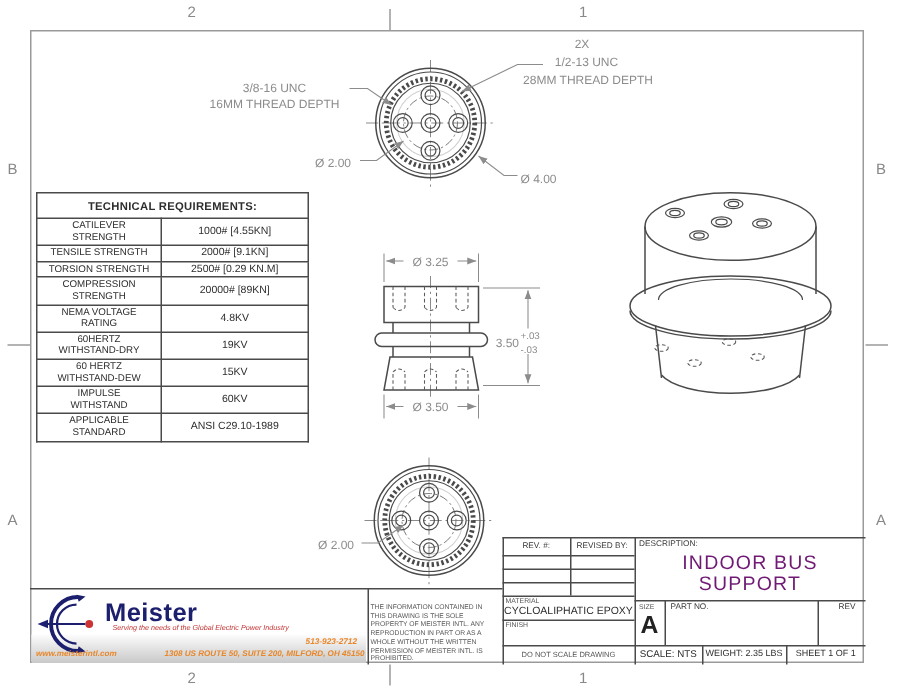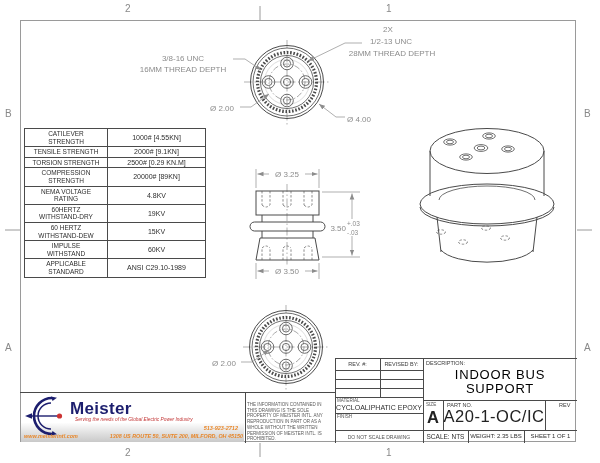--- a/index.html
+++ b/index.html
@@ -27,21 +27,21 @@
   .ttable th { font-size:7.5px; height:14px; letter-spacing:0.2px; }
   .ttable td.lbl { width:80px; font-size:6.5px; line-height:7.6px; white-space:pre-line; }
   .ttable td.val { width:95px; font-size:7px; }
 
   .hl { position:absolute; background:#4a4a4a; height:1px; }
   .vl { position:absolute; background:#4a4a4a; width:1px; }
   .tbx { position:absolute; color:#2e2e2e; }
   .micro { font-size:4.6px; color:#555; }
   .lbl6 { font-size:5.5px; color:#3a3a3a; }
   .ctr { text-align:center; }
-  .desc-val { font-size:13px; letter-spacing:0.8px; line-height:14px; white-space:pre-line; color:#000000; }
+  .desc-val { font-size:13px; letter-spacing:0.8px; line-height:14px; white-space:pre-line; color:#701a75; }
   .big { font-size:16.5px; color:#222; }
 
   .disc { position:absolute; left:247px; top:402px; width:85px; font-size:4.5px;
           line-height:5.7px; color:#5a5a5a; text-align:left; }
 
   .band { position:absolute; left:21px; top:423px; width:223px; height:19px;
           background:linear-gradient(180deg,#fdfdfd 0%,#e7e7e7 40%,#c9c9c9 100%); }
   .meister-line { position:absolute; left:70px; top:399px; display:flex; align-items:baseline; gap:4px; }
   .m-bold { font-size:17px; font-weight:800; color:#1c1e6e; letter-spacing:0.3px; }
   .m-rest { font-size:12px; color:#2b3990; }
@@ -214,20 +214,23 @@
         <ellipse cx="441" cy="232" rx="4.5" ry="2.2"></ellipse>
         <ellipse cx="463" cy="242" rx="4.5" ry="2.2"></ellipse>
         <ellipse cx="486" cy="228" rx="4.5" ry="2.2"></ellipse>
         <ellipse cx="505" cy="238" rx="4.5" ry="2.2"></ellipse>
       </g>
     </g>
   </svg>
 
   <table class="ttable">
     <tbody>
+        <tr>
+      <th colspan="2">TECHNICAL REQUIREMENTS:</th>
+    </tr>
     <tr>
           <td class="lbl">CATILEVER
 STRENGTH</td>
           <td class="val">1000# [4.55KN]</td>
         </tr>
     <tr>
           <td class="lbl">TENSILE STRENGTH</td>
           <td class="val">2000# [9.1KN]</td>
         </tr>
     <tr>
@@ -290,21 +293,20 @@
   <div class="tbx lbl6" style="left:426px; top:360px;">DESCRIPTION:</div>
   <div class="tbx desc-val ctr" style="left:423px; top:368px; width:154px;">INDOOR BUS
 SUPPORT</div>
   <div class="tbx micro" style="left:337px; top:398px;">MATERIAL</div>
   <div class="tbx ctr" style="left:335px; top:404px; width:88px; font-size:7px;">CYCLOALIPHATIC EPOXY</div>
   <div class="tbx micro" style="left:337px; top:414px;">FINISH</div>
   <div class="tbx ctr" style="left:335px; top:434px; width:88px; font-size:5px; color:#555;">DO NOT SCALE DRAWING</div>
   <div class="tbx micro" style="left:426px; top:402px;">SIZE</div>
   <div class="tbx big ctr" style="left:423px; top:408px; width:20px; font-weight:bold;">A</div>
   <div class="tbx lbl6" style="left:447px; top:402px;">PART NO.</div>
-  <div class="tbx big ctr" style="left:443px; top:407px; width:102px; letter-spacing:0.5px;">A20-1-OC/IC</div>
   <div class="tbx lbl6" style="left:559px; top:402px;">REV</div>
   <div class="tbx ctr" style="left:423px; top:433px; width:45px; font-size:6.5px;">SCALE: NTS</div>
   <div class="tbx ctr" style="left:468px; top:433px; width:56px; font-size:6px;">WEIGHT: 2.35 LBS</div>
   <div class="tbx ctr" style="left:524px; top:433px; width:53px; font-size:6px;">SHEET 1 OF 1</div>
 
   <div class="disc">THE INFORMATION CONTAINED IN THIS DRAWING IS THE SOLE PROPERTY OF MEISTER INTL.  ANY REPRODUCTION IN PART OR AS A WHOLE WITHOUT THE WRITTEN PERMISSION OF MEISTER INTL. IS PROHIBITED.</div>
 
   <div class="band"></div>
   <svg style="position:absolute; left:24px; top:395px;" width="46" height="42" viewBox="0 0 46 42">
     <path d="M28,3 A18,18 0 1 0 28,39" stroke="#1c1e6e" stroke-width="2.6" fill="none"></path>

